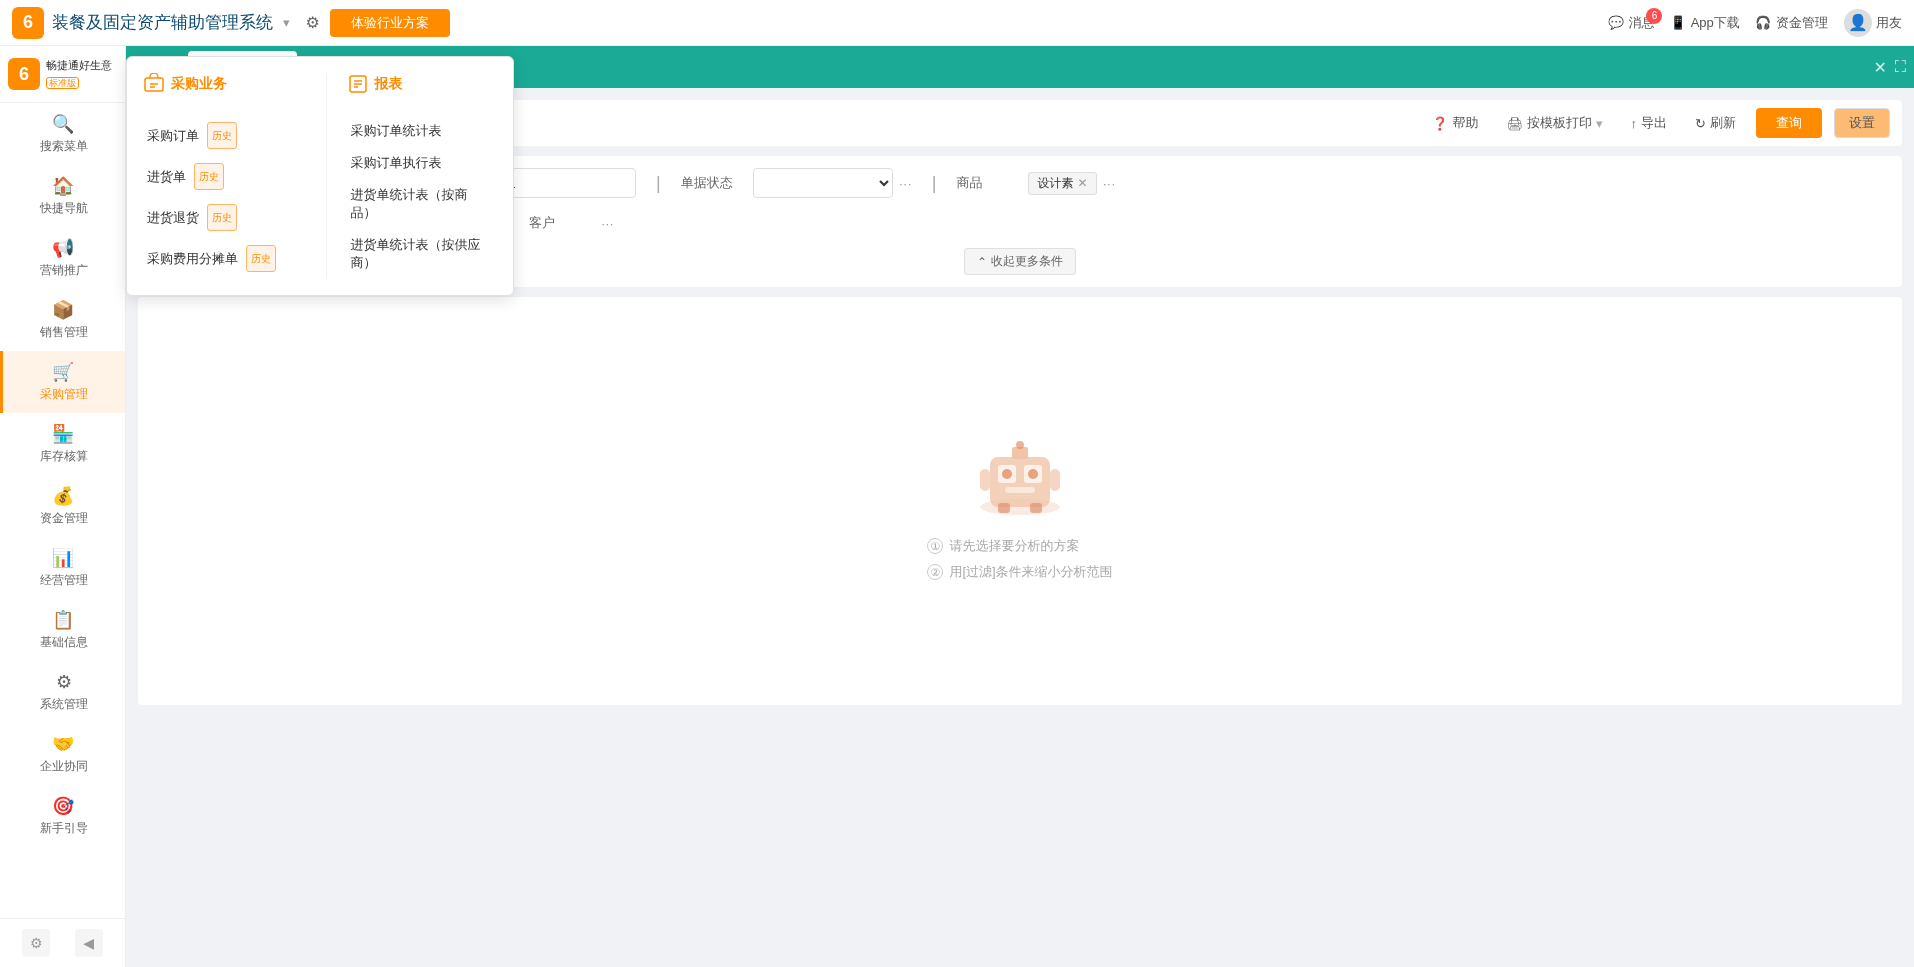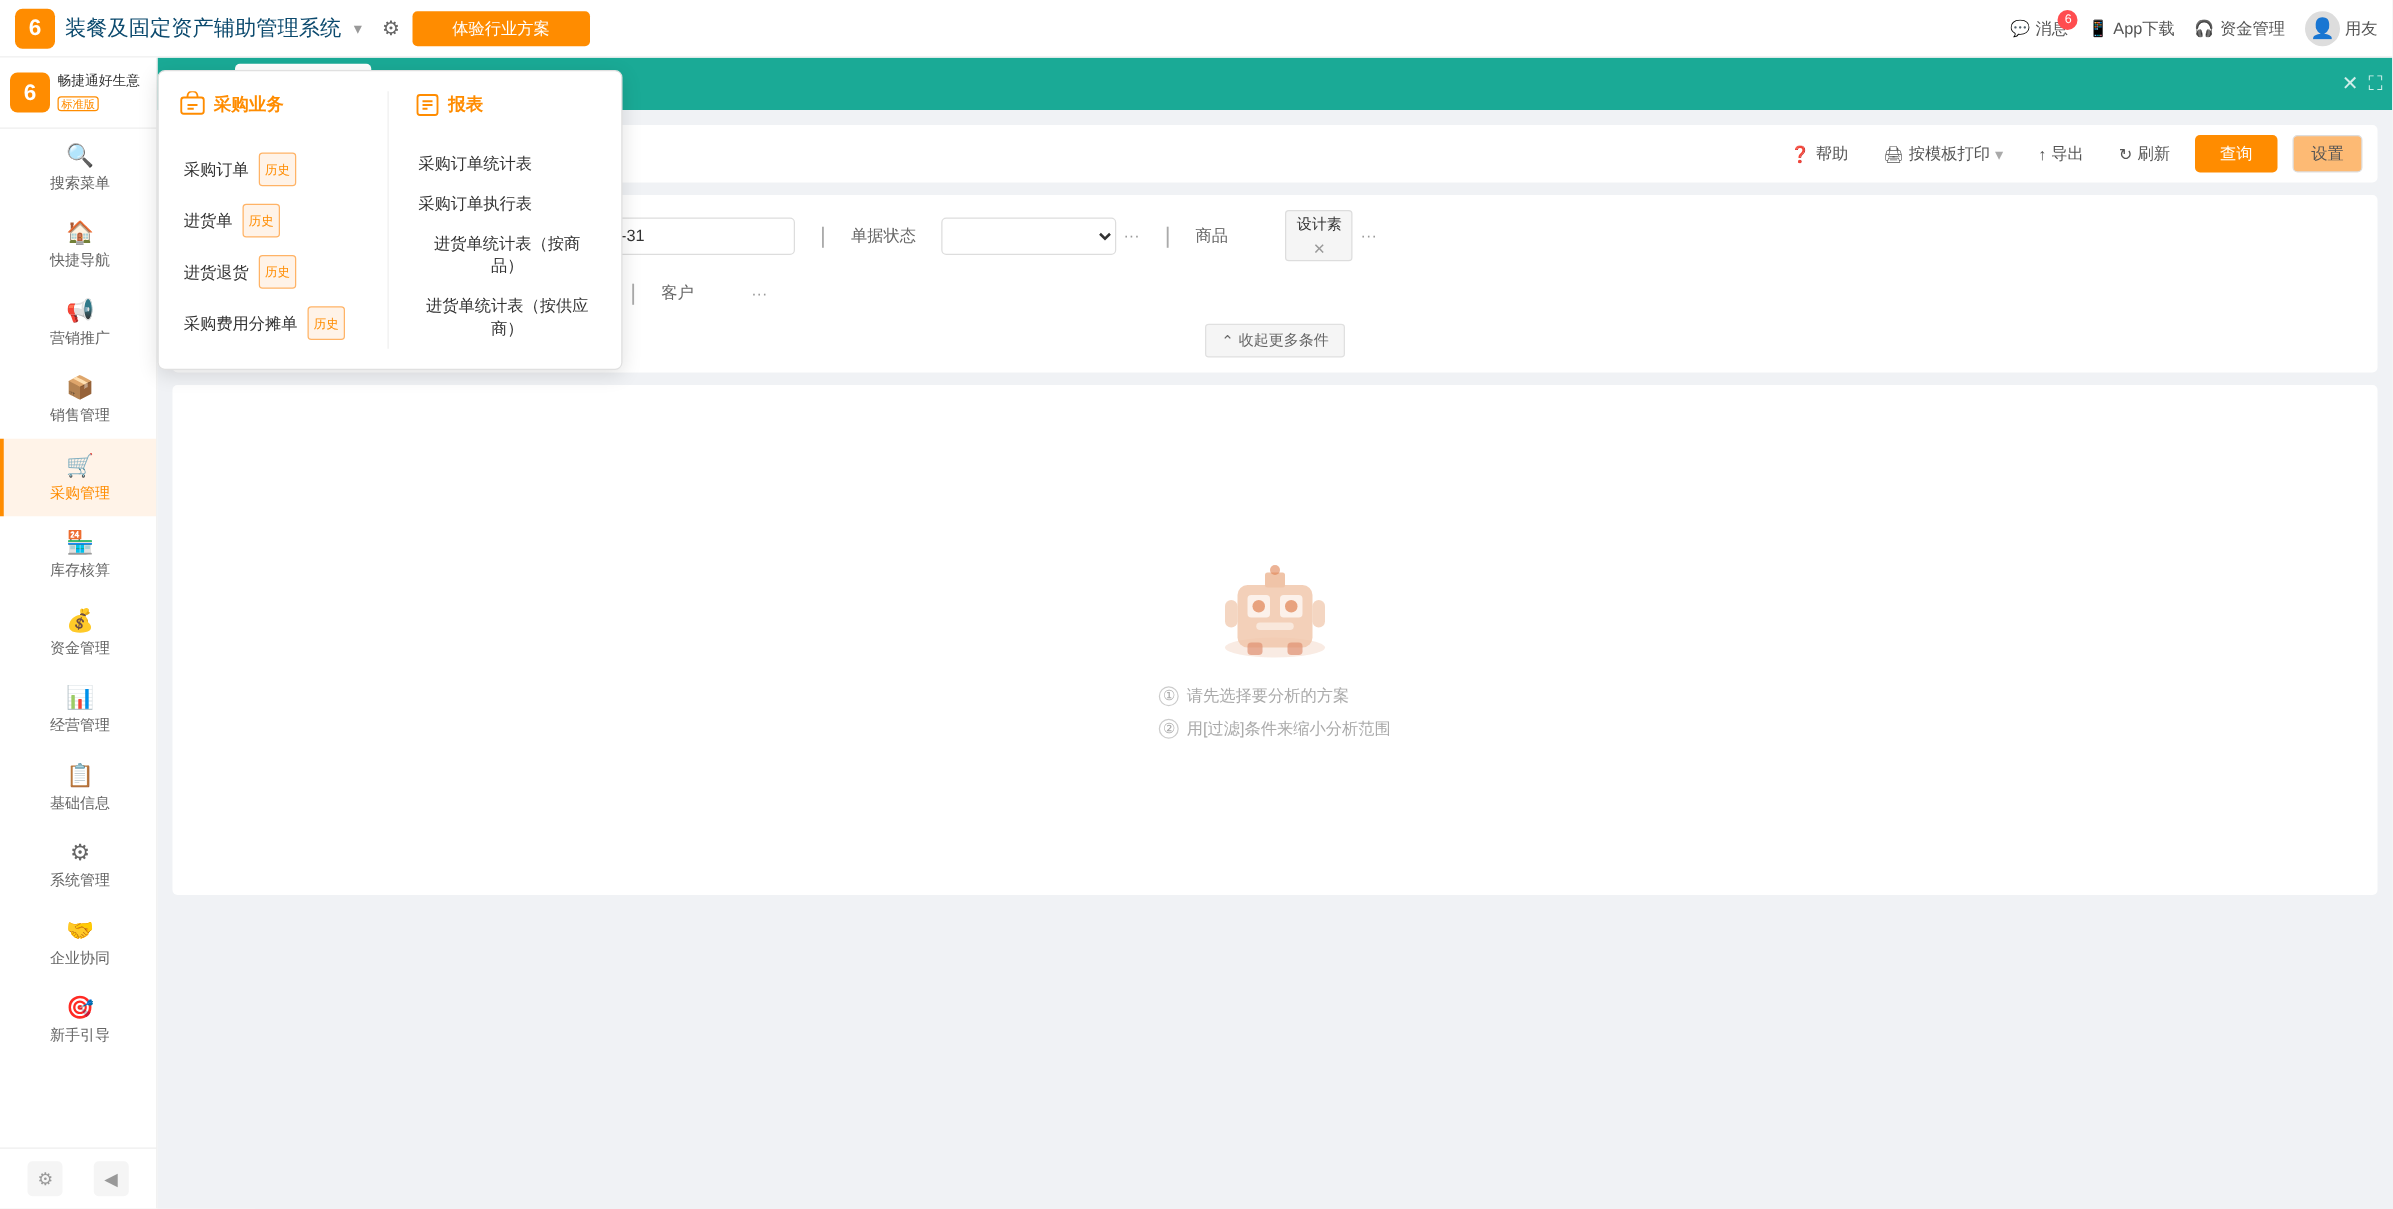--- a/index.html
+++ b/index.html
@@ -23,21 +23,21 @@
     .sidebar-item-icon { font-size: 18px; margin-bottom: 3px; }
 
     .sidebar-bottom { padding: 10px; display: flex; justify-content: space-around; border-top: 1px solid #eee; }
     .sidebar-bottom-btn { width: 28px; height: 28px; background: #f5f5f5; border-radius: 4px; display: flex; align-items: center; justify-content: center; cursor: pointer; color: #999; font-size: 14px; }
 
     
     .topbar-logo { display: flex; align-items: center; gap: 8px; }
     .topbar-system-name { font-size: 17px; color: #0c4a6e; }
     .topbar-dropdown { color: #999; cursor: pointer; margin-left: 2px; }
     .topbar-settings { color: #666; cursor: pointer; font-size: 16px; margin-left: 8px; }
-    .topbar-solution-btn { background: #ff8c00; color: #fff; border: none; border-radius: 4px; padding: 5px 32px; cursor: pointer; font-size: 13px; margin-left: 10px; }
+    .topbar-solution-btn { background: #ff8c00; color: #fff; border: none; border-radius: 4px; padding: 5px 21px; cursor: pointer; font-size: 13px; margin-left: 10px; }
     .topbar-right { margin-left: auto; display: flex; align-items: center; gap: 16px; }
     .topbar-right-item { display: flex; align-items: center; gap: 4px; color: #555; cursor: pointer; font-size: 13px; position: relative; }
     .badge { background: #ff4d4f; color: #fff; font-size: 10px; border-radius: 10px; padding: 0 4px; min-width: 16px; height: 16px; display: inline-flex; align-items: center; justify-content: center; position: absolute; top: -6px; right: -8px; }
     .user-avatar { width: 28px; height: 28px; border-radius: 50%; background: #ddd; display: flex; align-items: center; justify-content: center; color: #999; font-size: 16px; }
 
     
     .content-area { flex: 1; display: flex; flex-direction: column; overflow: hidden; }
 
     
     .tabs-bar { height: 42px; background: #1aaa96; display: flex; align-items: center; padding: 0 8px; flex-shrink: 0; }
@@ -56,41 +56,41 @@
     .toolbar-query-btn { background: #ff8c00; color: #fff; border: none; border-radius: 4px; padding: 6px 20px; cursor: pointer; font-size: 13px; }
     .toolbar-settings-btn { border: 1px solid #ddd; color: #555; background: #fdba74; border-radius: 4px; padding: 5px 14px; cursor: pointer; font-size: 13px; }
 
     
     .filter-area { background: #fff; border-radius: 4px; padding: 12px; margin-bottom: 10px; }
     .filter-row { display: flex; align-items: center; gap: 12px; margin-bottom: 10px; flex-wrap: wrap; }
     .filter-label { color: #666; font-size: 13px; white-space: nowrap; min-width: 60px; }
     .filter-input-group { display: flex; align-items: center; gap: 6px; }
     .filter-input { border: 1px solid #ddd; border-radius: 4px; padding: 5px 10px; font-size: 13px; color: #333; background: #fff; height: 30px; min-width: 160px; }
     .filter-select { border: 1px solid #ddd; border-radius: 4px; padding: 5px 10px; font-size: 13px; color: #333; background: #fff; height: 30px; min-width: 120px; }
-    .filter-tag { background: #f5f5f5; border: 1px solid #ddd; border-radius: 3px; padding: 2px 8px; font-size: 12px; color: #333; display: flex; align-items: center; gap: 4px; flex-direction: column; }
+    .filter-tag { background: #f5f5f5; border: 1px solid #ddd; border-radius: 3px; padding: 2px 8px; font-size: 12px; color: #333; display: flex; align-items: center; gap: 4px; }
     .filter-tag-close { color: #999; cursor: pointer; font-size: 12px; }
     .filter-date-group { display: flex; align-items: center; gap: 4px; }
     .filter-date-btn { font-size: 12px; color: #999; cursor: pointer; padding: 2px 6px; border-radius: 3px; }
     .filter-date-active { color: #ff8c00; background: #fff8f3; }
     .filter-more { color: #ff8c00; font-size: 13px; cursor: pointer; margin-left: 4px; }
     .filter-divider { color: #ddd; }
     .filter-ellipsis { color: #999; cursor: pointer; }
     .collapse-btn { background: #f5f5f5; border: 1px solid #e0e0e0; border-radius: 3px; padding: 4px 12px; font-size: 12px; color: #666; cursor: pointer; display: flex; align-items: center; gap: 4px; margin: 0 auto; }
 
     
     .empty-state { display: flex; flex-direction: column; align-items: center; justify-content: center; padding: 60px 0; color: #999; }
     .empty-icon { width: 120px; height: 100px; margin-bottom: 16px; }
     .empty-text { font-size: 13px; color: #aaa; line-height: 2; }
     .empty-text-row { display: flex; align-items: center; gap: 6px; }
     .empty-num { width: 16px; height: 16px; border-radius: 50%; border: 1px solid #ccc; display: inline-flex; align-items: center; justify-content: center; font-size: 11px; color: #aaa; }
 
     
     .dropdown-menu { position: absolute; top: 56px; left: 126px; background: #fff; border: 1px solid #e0e0e0; border-radius: 6px; box-shadow: 0 4px 16px rgba(0,0,0,0.12); z-index: 1000; display: flex; padding: 16px; gap: 0; min-width: 360px; }
     .dropdown-col { flex: 1; }
-    .dropdown-col + .dropdown-col { margin-left: 16px; padding-left: 20px; border-left: 1px solid #f0f0f0; text-align: center; }
+    .dropdown-col + .dropdown-col { margin-left: 32px; padding-left: 20px; border-left: 1px solid #f0f0f0; }
     .dropdown-header { display: flex; align-items: center; gap: 6px; font-size: 14px; color: #ff8c00; font-weight: bold; margin-bottom: 12px; padding-bottom: 8px; }
     .dropdown-header-icon { width: 22px; height: 22px; }
     .dropdown-item { display: flex; align-items: center; gap: 8px; padding: 7px 4px; cursor: pointer; color: #333; font-size: 13px; border-radius: 3px; }
     .dropdown-item-badge { background: #fff3e8; border: 1px solid #ffb366; color: #ff8c00; font-size: 10px; border-radius: 3px; padding: 0 4px; height: 27px; display: inline-flex; align-items: center; }
 
     
     .overlay { position: fixed; top: 0; left: 0; right: 0; bottom: 0; z-index: 999; }
   </style>
 </head>
 <body>

